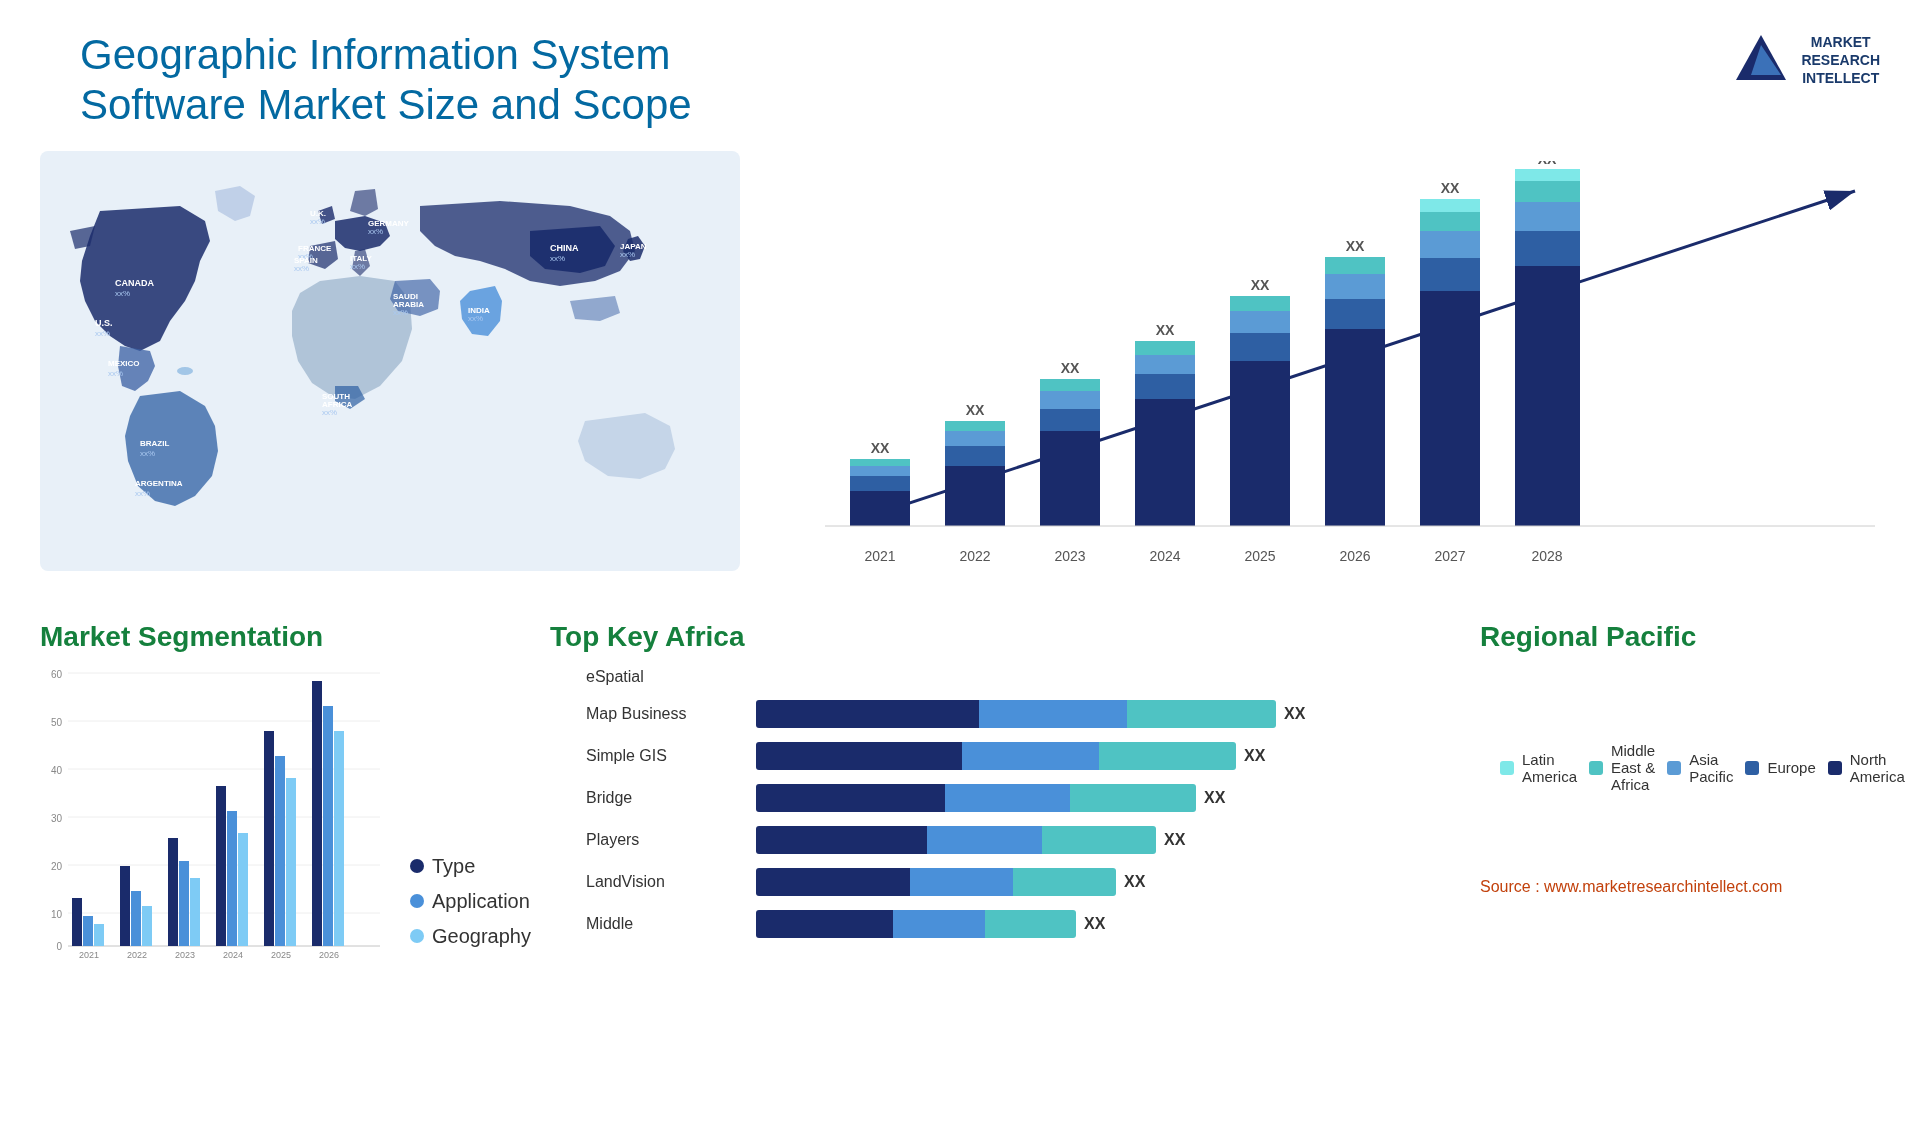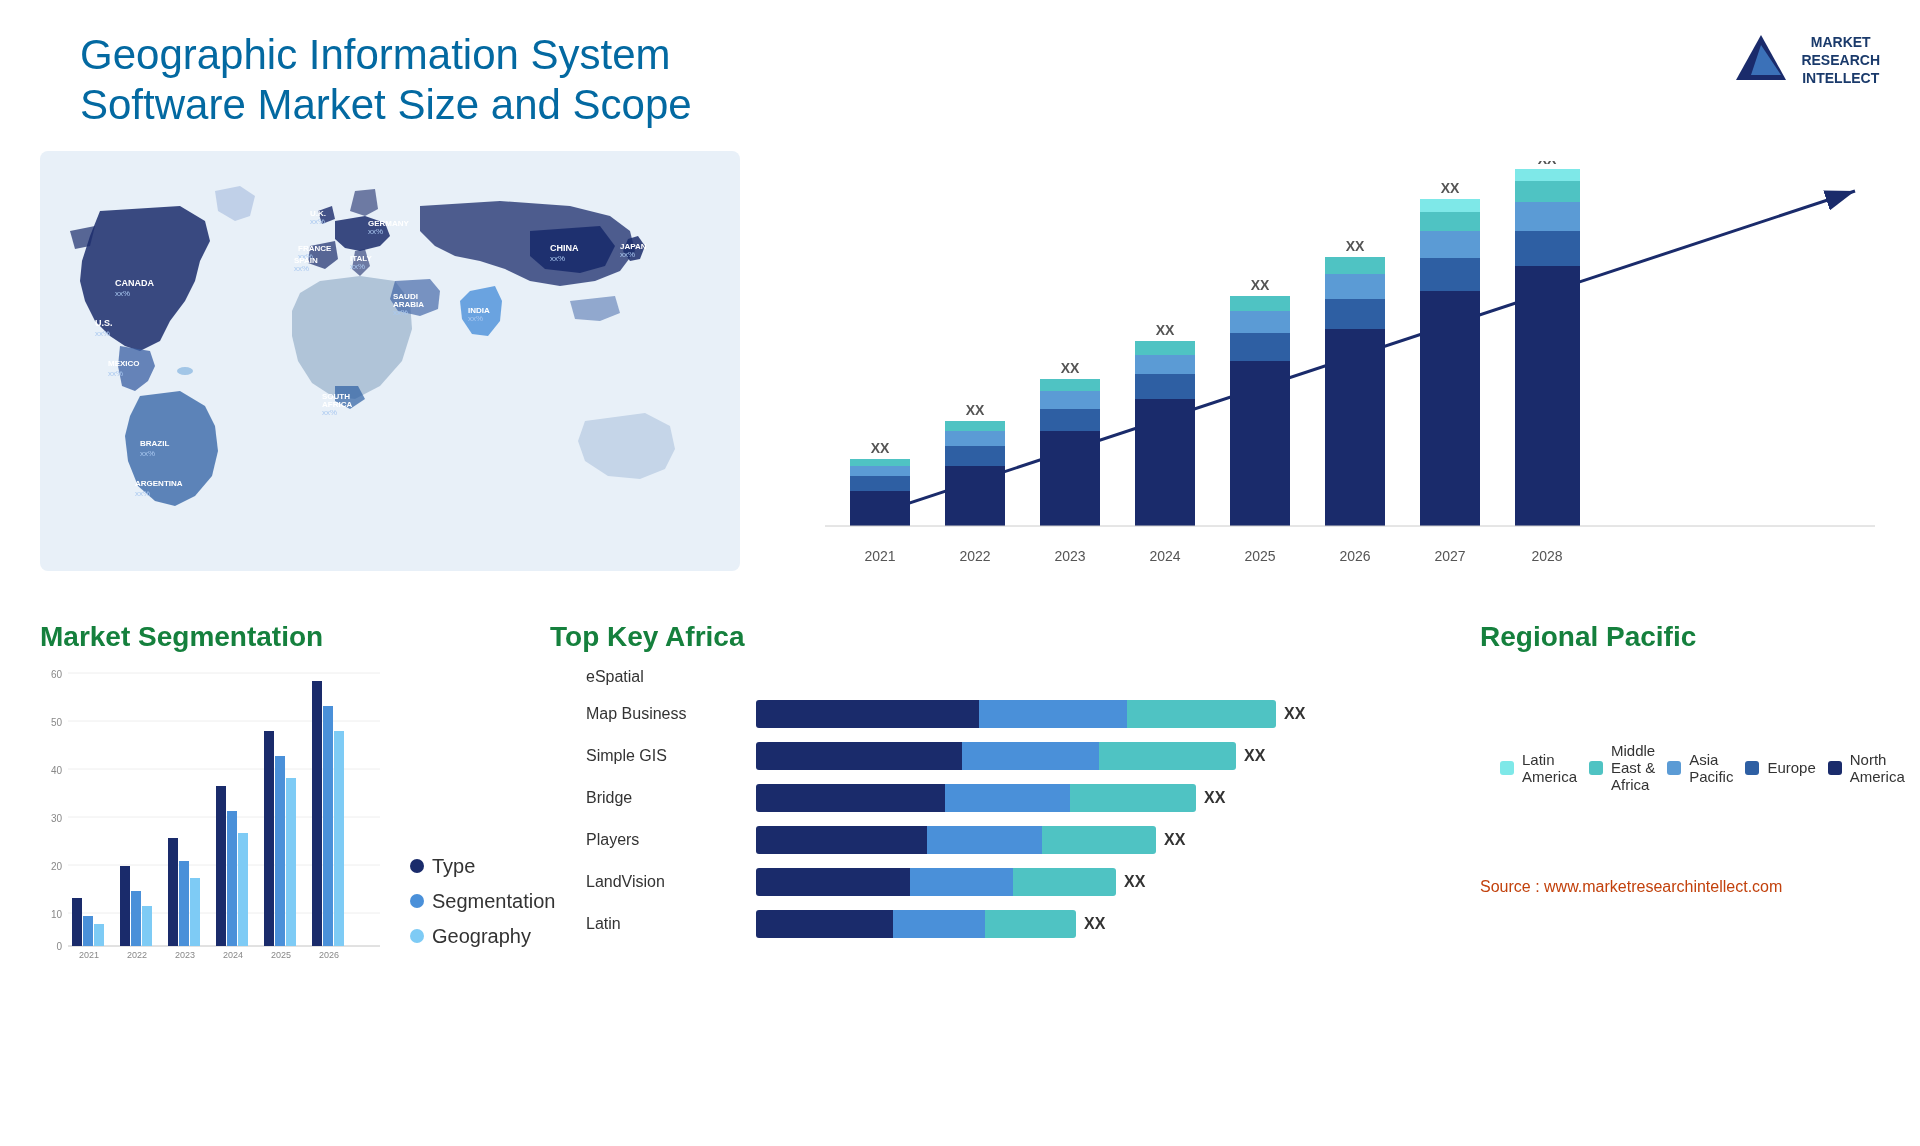--- a/index.html
+++ b/index.html
@@ -437,21 +437,21 @@
             <text x="289" y="290" font-size="9" fill="#888" text-anchor="middle">2026</text>
           </svg>
         </div>
         <div class="seg-legend">
           <div class="legend-item">
             <div class="legend-dot" style="background:#1a2b6b;"></div>
             <span>Type</span>
           </div>
           <div class="legend-item">
             <div class="legend-dot" style="background:#4a90d9;"></div>
-            <span>Segmentation</span>
+            <span>Application</span>
           </div>
           <div class="legend-item">
             <div class="legend-dot" style="background:#7ecbf5;"></div>
             <span>Geography</span>
           </div>
         </div>
       </div>
     </div>
 
     <div class="key-players-container">
@@ -510,21 +510,21 @@
             <div class="player-bar-container">
               <div style="display: flex; height: 28px; width: 360px; border-radius: 3px; overflow: hidden;">
                 <div style="background: rgb(26, 43, 107); flex: 3 1 0%;"></div>
                 <div style="background: rgb(74, 144, 217); flex: 2 1 0%;"></div>
                 <div style="background: rgb(79, 195, 195); flex: 2 1 0%;"></div>
               </div>
               <span class="player-value">XX</span>
             </div>
           </div>
           <div class="player-row">
-            <span class="player-name">Latin</span>
+            <span class="player-name">Middle</span>
             <div class="player-bar-container">
               <div style="display: flex; height: 28px; width: 320px; border-radius: 3px; overflow: hidden;">
                 <div style="background: rgb(26, 43, 107); flex: 3 1 0%;"></div>
                 <div style="background: rgb(74, 144, 217); flex: 2 1 0%;"></div>
                 <div style="background: rgb(79, 195, 195); flex: 2 1 0%;"></div>
               </div>
               <span class="player-value">XX</span>
             </div>
           </div>
         </div>

